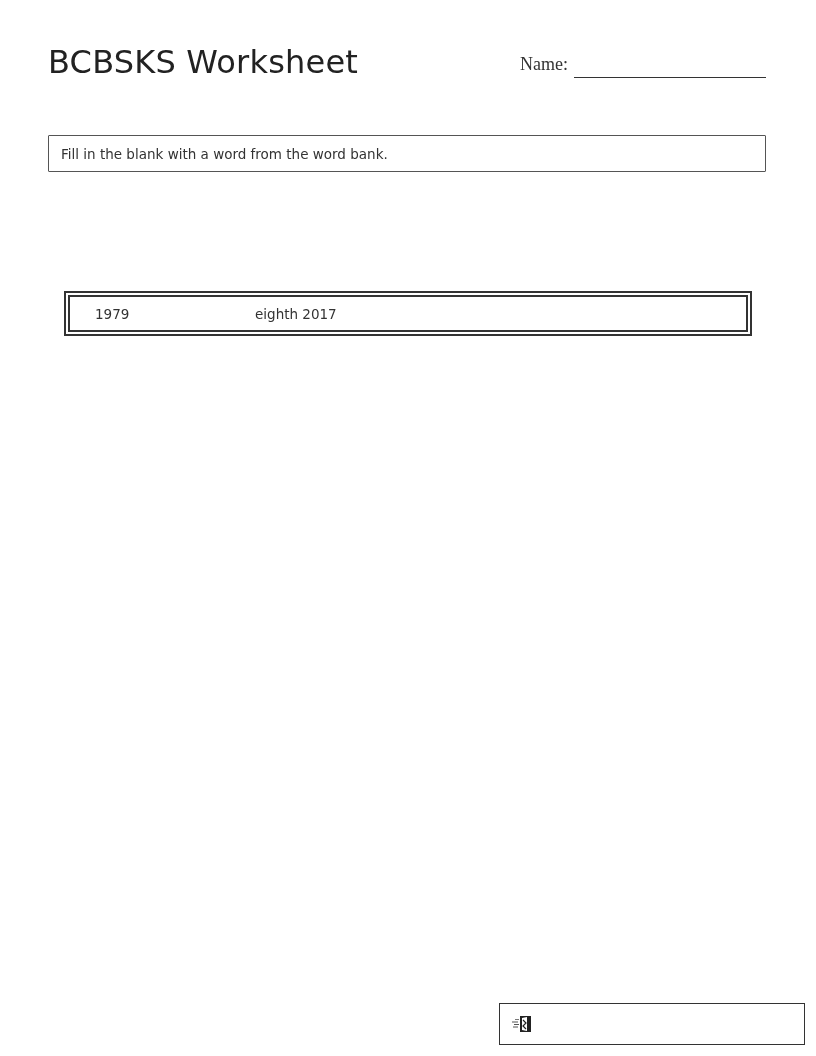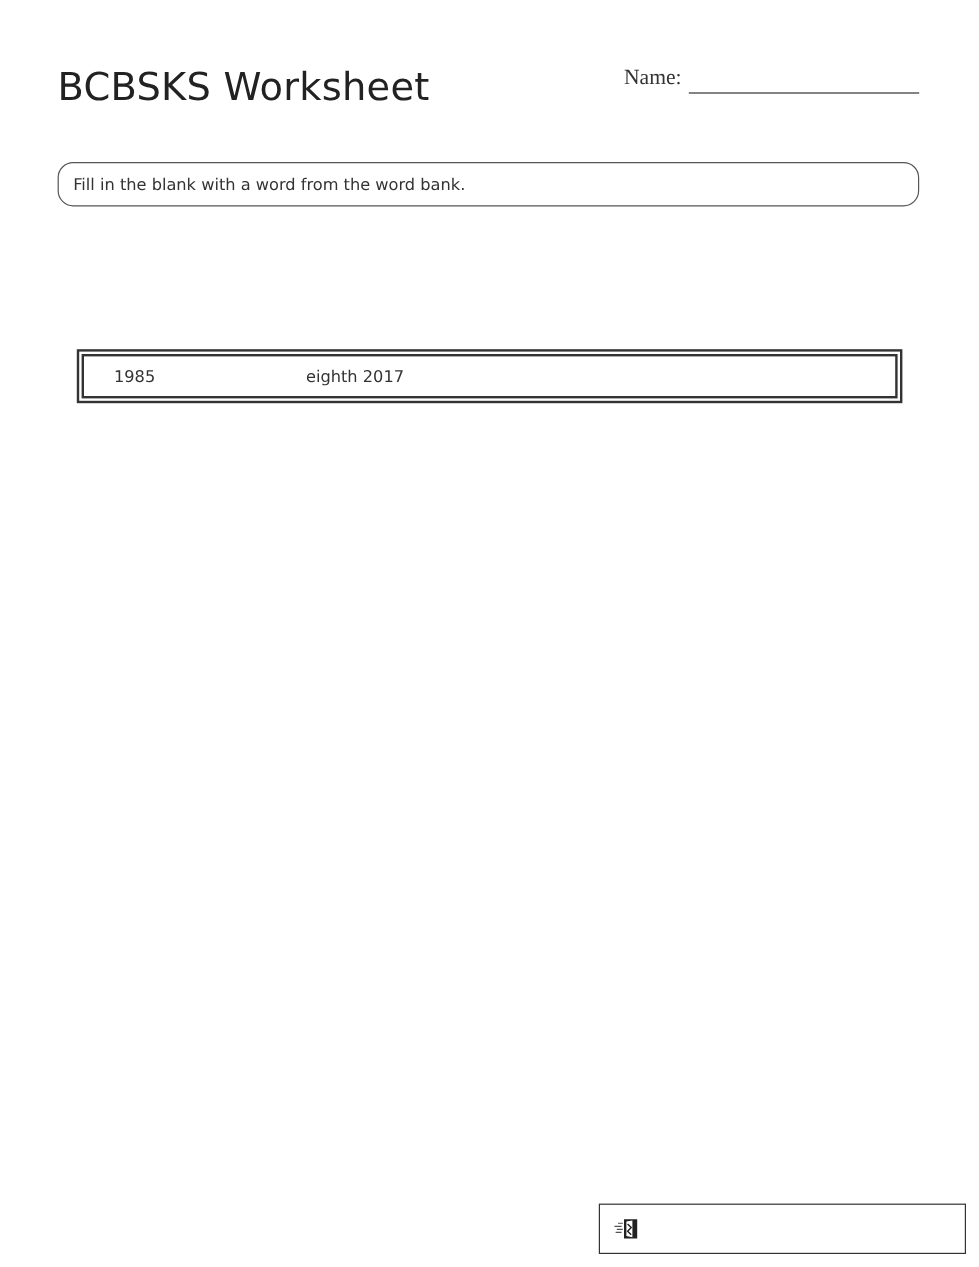--- a/index.html
+++ b/index.html
@@ -11,21 +11,21 @@
       width: 816px;
       height: 1056px;
       position: relative;
       overflow: hidden;
       font-family: "DejaVu Sans", sans-serif;
       color: #222222;
     }
     .title {
       position: absolute;
       left: 48px;
-      top: 52px;
+      top: 42px;
       font-size: 32px;
       font-weight: normal;
       color: #222222;
       letter-spacing: 0.2px;
       font-family: "DejaVu Sans", sans-serif;
       line-height: 40px;
       white-space: nowrap;
     }
     .name-area {
       position: absolute;
@@ -49,21 +49,21 @@
       border-bottom: 1px solid #333333;
       height: 24px;
     }
     .instructions {
       position: absolute;
       left: 48px;
       top: 135px;
       width: 718px;
       height: 37px;
       border: 1px solid #555555;
-      border-radius: 13px;
+      border-radius: 1px;
       box-sizing: border-box;
       padding: 16px 12px;
       display: flex;
       align-items: center;
       font-size: 13.5px;
       color: #333333;
     }
     .word-bank {
       position: absolute;
       left: 64px;
@@ -121,21 +121,21 @@
   <span class="name-label">Name:</span>
   <span class="name-line"></span>
 </div>
 
 <div class="instructions">
   <span>Fill in the blank with a word from the word bank.</span>
 </div>
 
 <div class="word-bank">
   <div class="word-bank-inner">
-    <span class="word word-0">1985</span>
+    <span class="word word-0">1979</span>
     <span class="word word-1">eighth 2017</span>
   </div>
 </div>
 
 <div class="footer">
   <span class="footer-icon">
     <svg width="24" height="20" viewBox="0 0 24 20" xmlns="http://www.w3.org/2000/svg">
       <line x1="1" y1="8" x2="7" y2="8" stroke="#555" stroke-width="1"></line>
       <line x1="3" y1="10.5" x2="8" y2="10.5" stroke="#555" stroke-width="1"></line>
       <line x1="2" y1="13" x2="7" y2="13" stroke="#555" stroke-width="1"></line>

